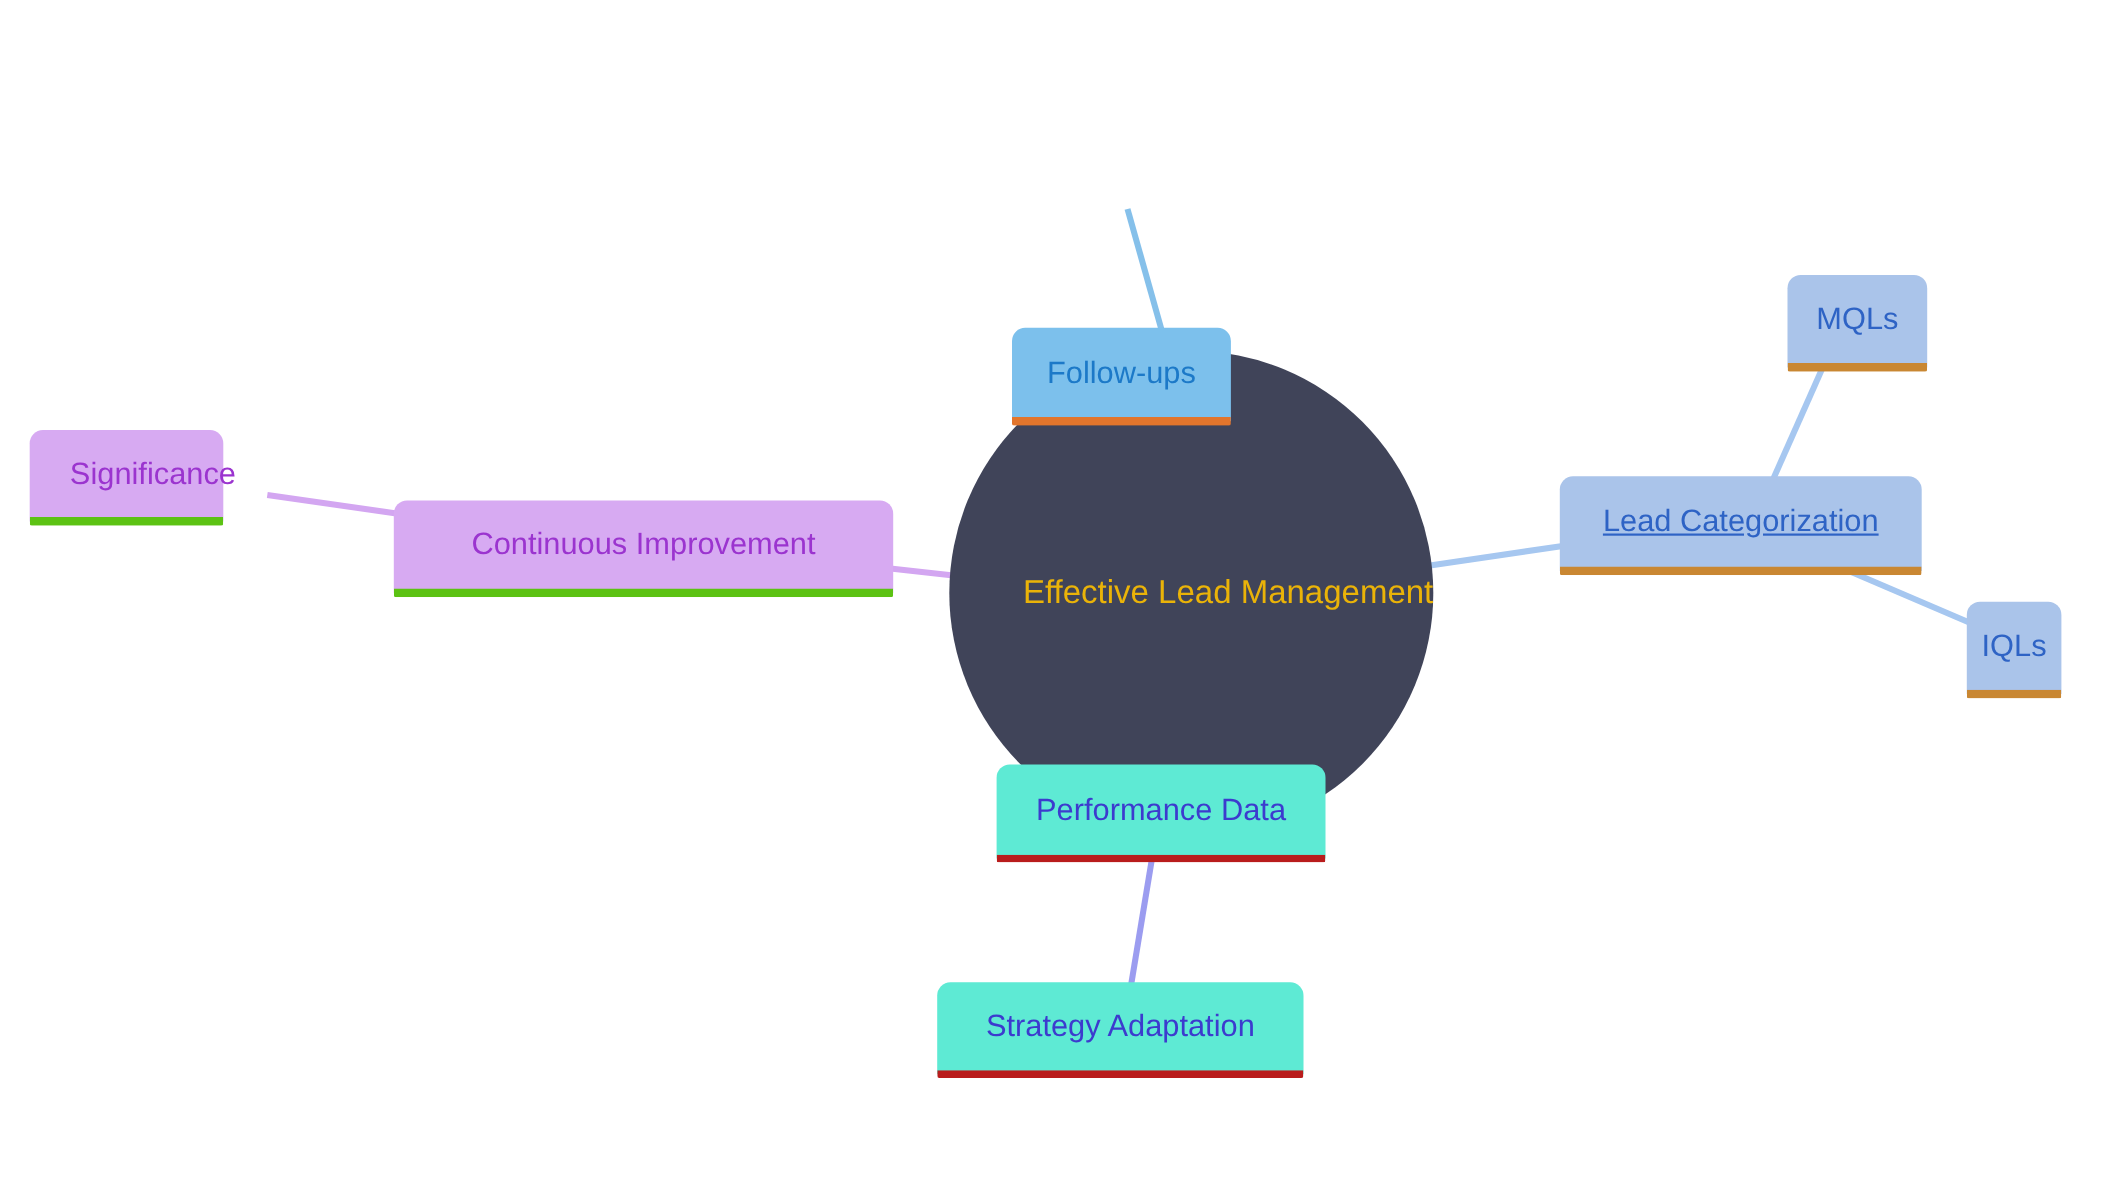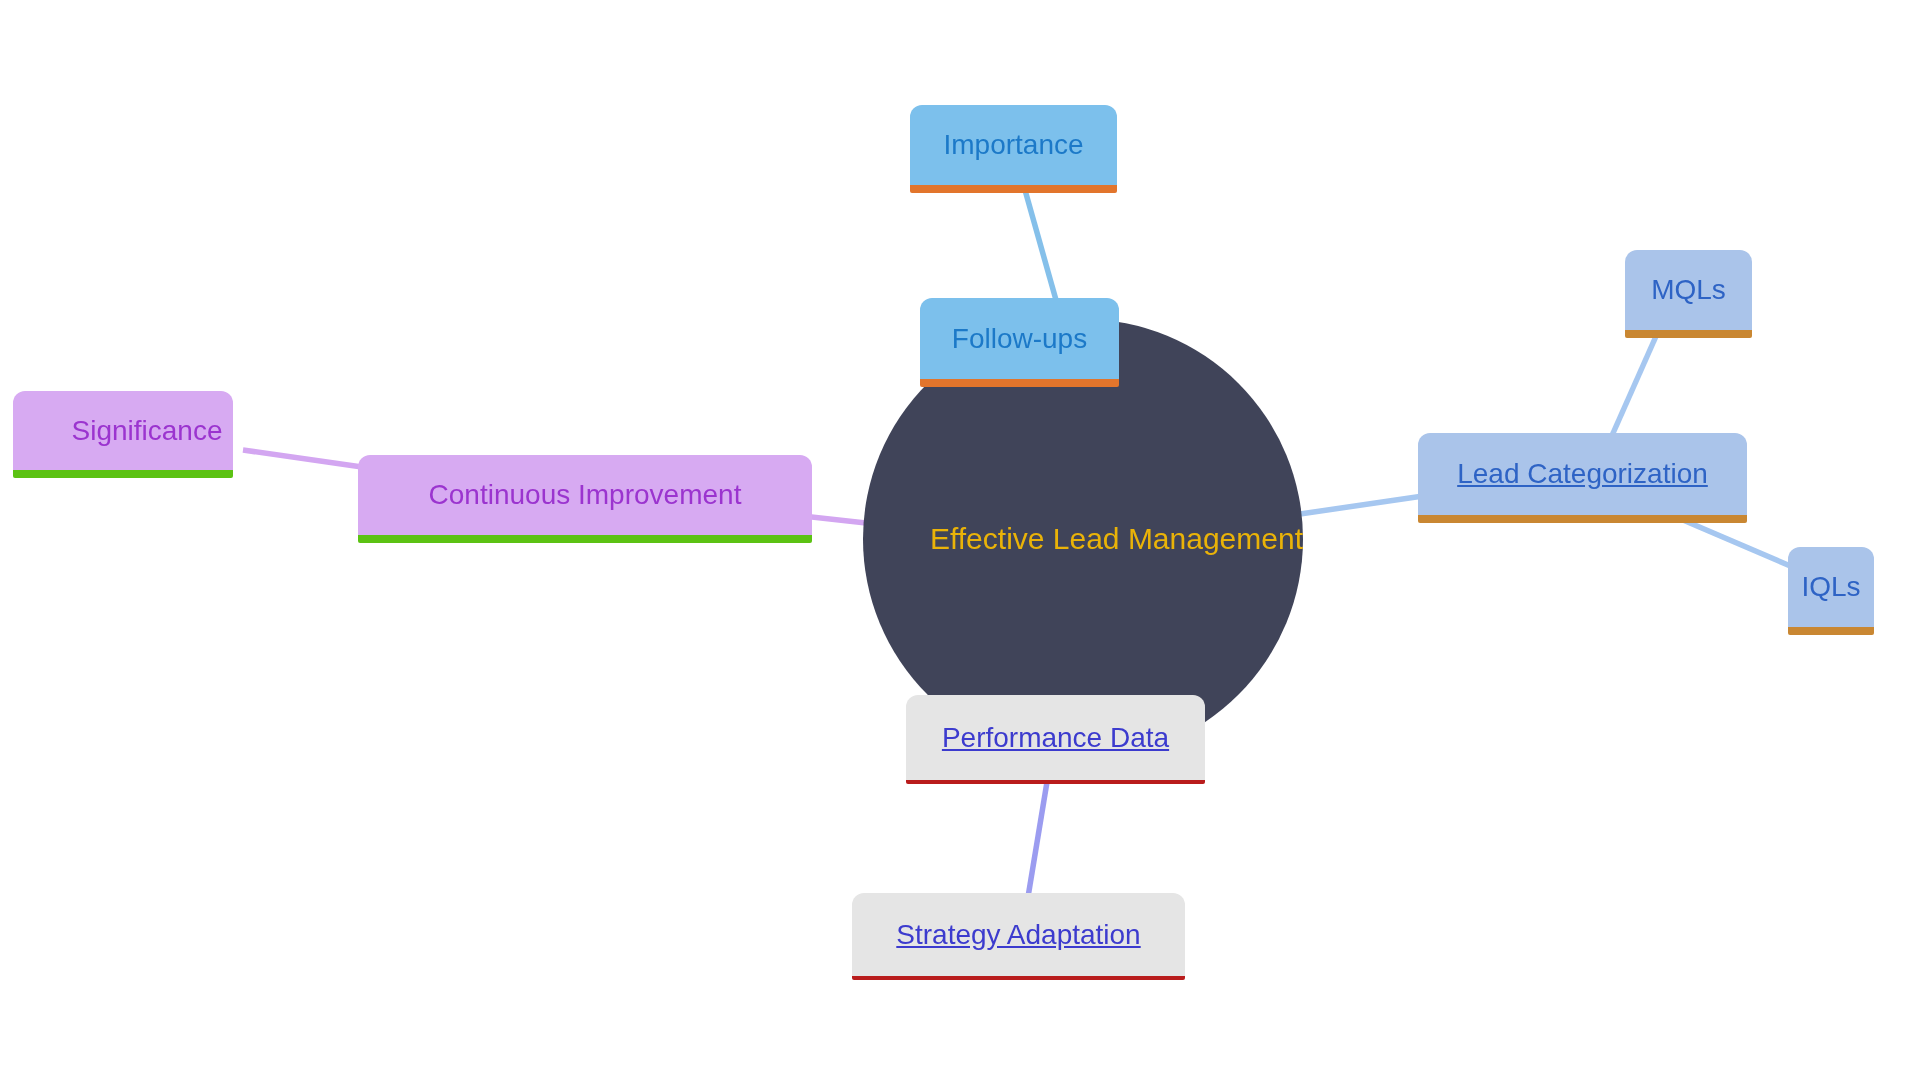--- a/index.html
+++ b/index.html
@@ -55,32 +55,31 @@
     background: #aac4ea;
     color: #2e63c5;
     border-bottom: 8px solid #c98732;
   }
   .branch-purple {
     background: #d7aaf2;
     color: #9b34cf;
     border-bottom: 8px solid #5cc213;
   }
   .branch-indigo {
-    background: #e5e5e5;
+    background: #5eead4;
     color: #3c3bce;
-    border-bottom: 4px solid #b91c1c;
-    text-decoration: underline;
+    border-bottom: 7px solid #b91c1c;
   }
   
   #node-importance            { left: 910px;  top: 105px; width: 207px; height: 88px; }
   #node-follow-ups            { left: 920px;  top: 298px; width: 199px; height: 89px; }
   #node-mqls                  { left: 1625px; top: 250px; width: 127px; height: 88px; }
   #node-lead-categorization   { left: 1418px; top: 433px; width: 329px; height: 90px; text-decoration: underline; }
   #node-iqls                  { left: 1788px; top: 547px; width: 86px; height: 88px; }
-  #node-significance          { left: 13px;   top: 391px; width: 220px; height: 87px; padding-left: 48px; }
+  #node-significance          { left: 27px;   top: 391px; width: 176px; height: 87px; padding-left: 48px; }
   #node-continuous-improvement{ left: 358px;  top: 455px; width: 454px; height: 88px; }
   #node-performance-data      { left: 906px;  top: 695px; width: 299px; height: 89px; }
   #node-strategy-adaptation   { left: 852px;  top: 893px; width: 333px; height: 87px; }
 </style>
 </head>
 <body>
 
 <div id="stage">
 
   <svg id="edges" width="1920" height="1080" viewBox="0 0 1920 1080">
@@ -90,23 +89,20 @@
     <line x1="1683" y1="520" x2="1795" y2="568" stroke="#a6c7f0" stroke-width="5.5"></line>
     <line x1="243" y1="450" x2="362" y2="467" stroke="#d3a6f1" stroke-width="5.5"></line>
     <line x1="748" y1="510" x2="875" y2="524" stroke="#d3a6f1" stroke-width="5.5"></line>
     <line x1="1047" y1="782" x2="1028" y2="897" stroke="#9b9cf0" stroke-width="5.5"></line>
   </svg>
 
   <div class="center-circle">
     <span>Effective Lead Management</span>
   </div>
 
-  <div id="node-importance" class="node branch-sky">
-    <span>Importance</span>
-  </div>
 
   <div id="node-follow-ups" class="node branch-sky">
     <span>Follow-ups</span>
   </div>
 
   <div id="node-mqls" class="node branch-bluegray">
     <span>MQLs</span>
   </div>
 
   <div id="node-lead-categorization" class="node branch-bluegray">

